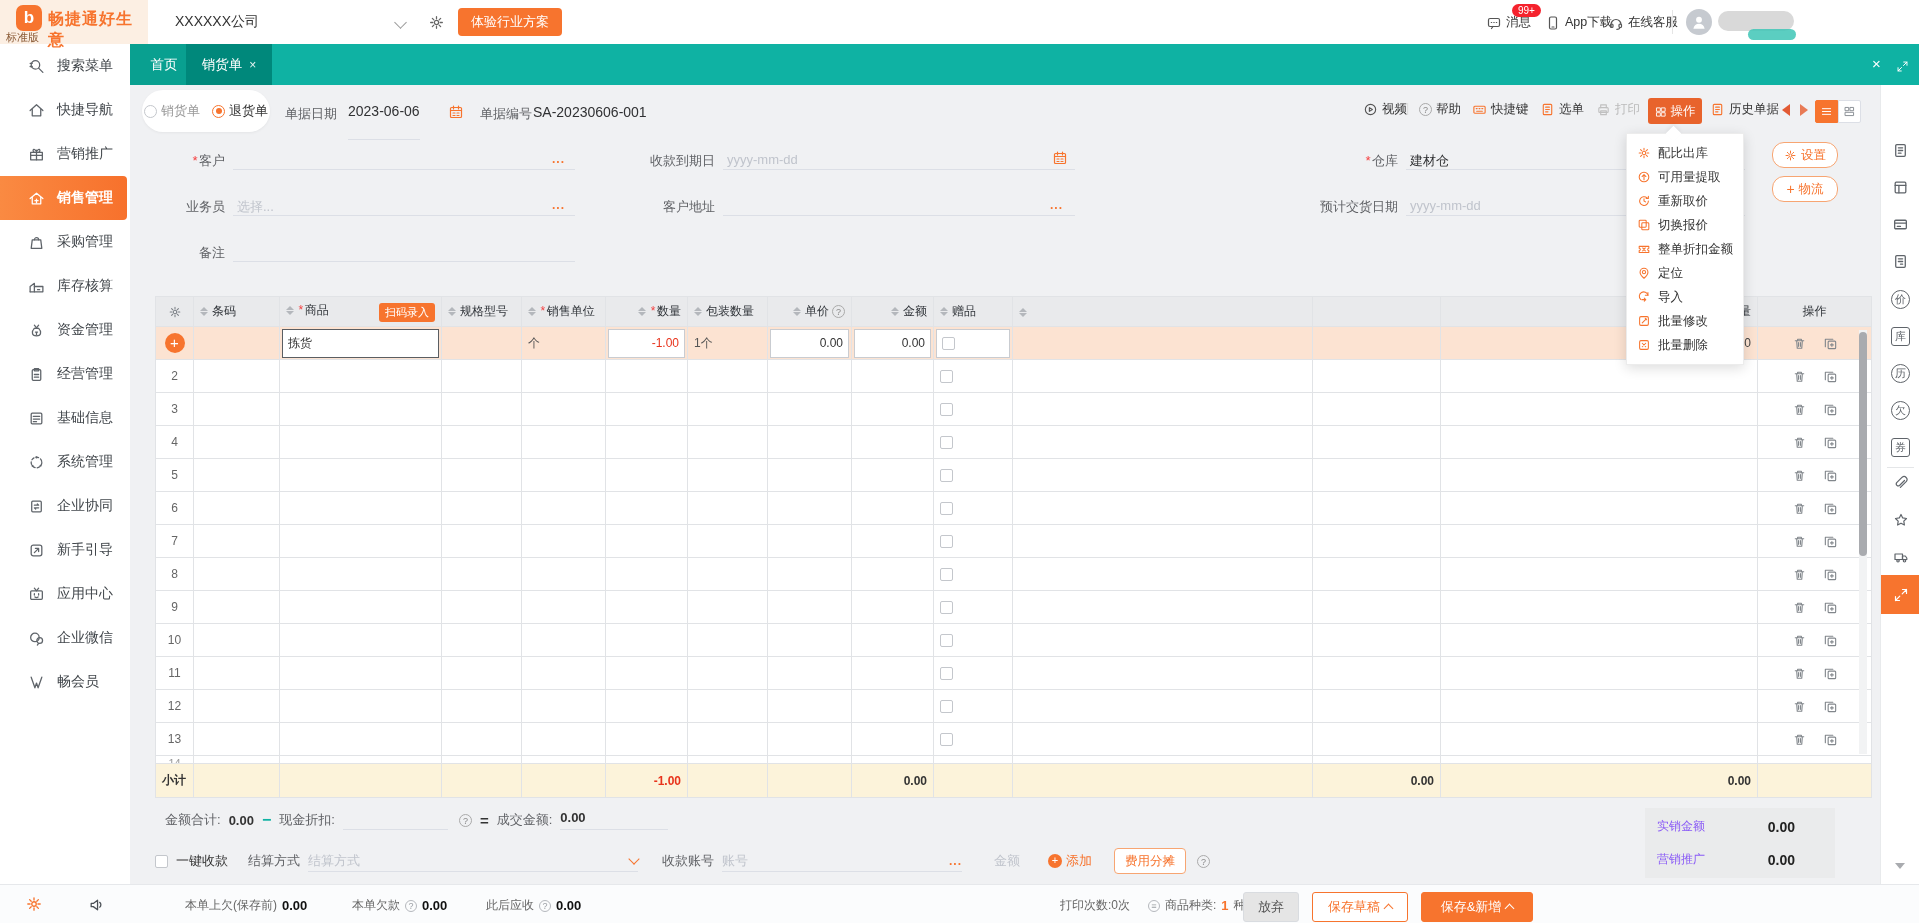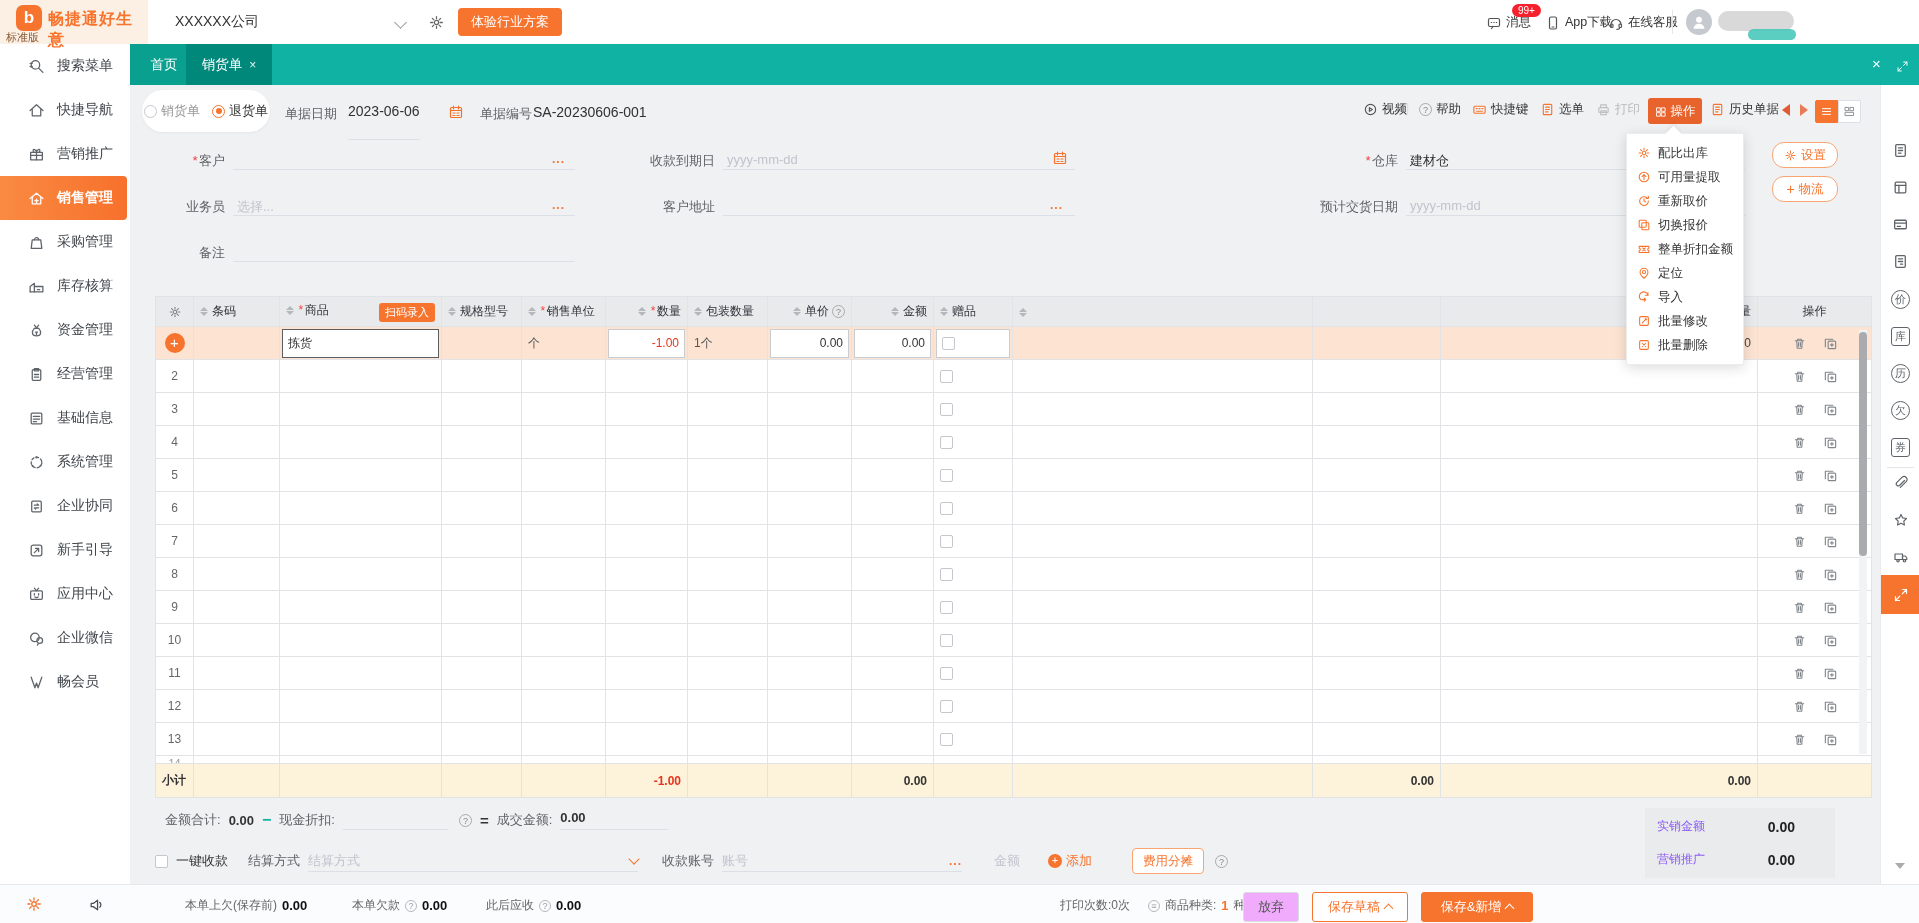--- a/index.html
+++ b/index.html
@@ -110,21 +110,21 @@
 .sumbox{position:absolute;left:1645px;top:808px;width:190px;height:70px;background:#eaebec;z-index:5;padding:10px 12px;display:flex;flex-direction:column;justify-content:space-between}
 .sumbox .row{display:flex;align-items:center;justify-content:space-between}
 .sumbox .l{font-size:12px;color:#8b5cf6}
 .sumbox .v{font-size:14px;font-weight:bold;color:#222;margin-right:28px}
 
 .bottombar{position:absolute;left:0;top:884px;width:1919px;height:39px;background:#fbfcfd;border-top:1px solid #e6e8eb;z-index:40}
 .bb-item{position:absolute;top:12px;font-size:12px;color:#666;display:flex;align-items:center;gap:5px}
 .bb-item b{color:#111;font-size:13px}
 .hintc{display:inline-block;width:12px;height:12px;border:1px solid #b5b8bd;border-radius:50%;color:#9a9ea3;font-size:9px;text-align:center;line-height:11px}
 .btn{position:absolute;top:7px;height:30px;border-radius:3px;font-size:13px;display:flex;align-items:center;justify-content:center;gap:5px}
-.btn-plain{background:#f0abfc;border:1px solid #d9dce0;color:#555}
+.btn-plain{background:#e5e5e5;border:1px solid #d9dce0;color:#555}
 .btn-oline{background:#fff;border:1px solid #f7742e;color:#f7742e}
 .btn-fill{background:#f7742e;border:1px solid #f7742e;color:#fff}
 .caret-up{width:7px;height:7px;border-left:1.5px solid currentColor;border-top:1.5px solid currentColor;transform:rotate(45deg);margin-top:3px}
 
 .rail{position:absolute;left:1880px;top:85px;width:39px;height:799px;background:#fff;border-left:1px solid #e8eaec;z-index:20}
 .rail-item{position:absolute;left:0;width:39px;display:flex;justify-content:center;color:#5f646a}
 .charbox{width:19px;height:19px;border:1.2px solid #5f646a;font-size:11px;text-align:center;line-height:17px;color:#5f646a}
 .charbox.circle{border-radius:50%}
 .charbox.square{border-radius:3px}
 .rail-div{position:absolute;left:6px;width:27px;border-top:1px solid #e4e6e8}
@@ -1052,21 +1052,21 @@
     <span class="lbl" style="margin-left:16px">收款账号</span>
     <span class="uline" style="width:240px;height:22px;display:flex;align-items:center;justify-content:space-between">
       <span class="pay-ph">账号</span>
       <span class="dots">...</span>
     </span>
     <span class="pay-ph" style="margin-left:24px">金额</span>
     <span class="addlink" style="margin-left:20px">
       <span class="add-ic">+</span>
       <span>添加</span>
     </span>
-    <span class="share-btn" style="margin-left:32px">费用分摊</span>
+    <span class="share-btn" style="margin-left:14px">费用分摊</span>
     <span class="qc">?</span>
   </div>
 
   <div class="sumbox">
     <div class="row">
         <span class="l">实销金额</span>
         <span class="v">0.00</span>
       </div>
     <div class="row">
         <span class="l">营销推广</span>

